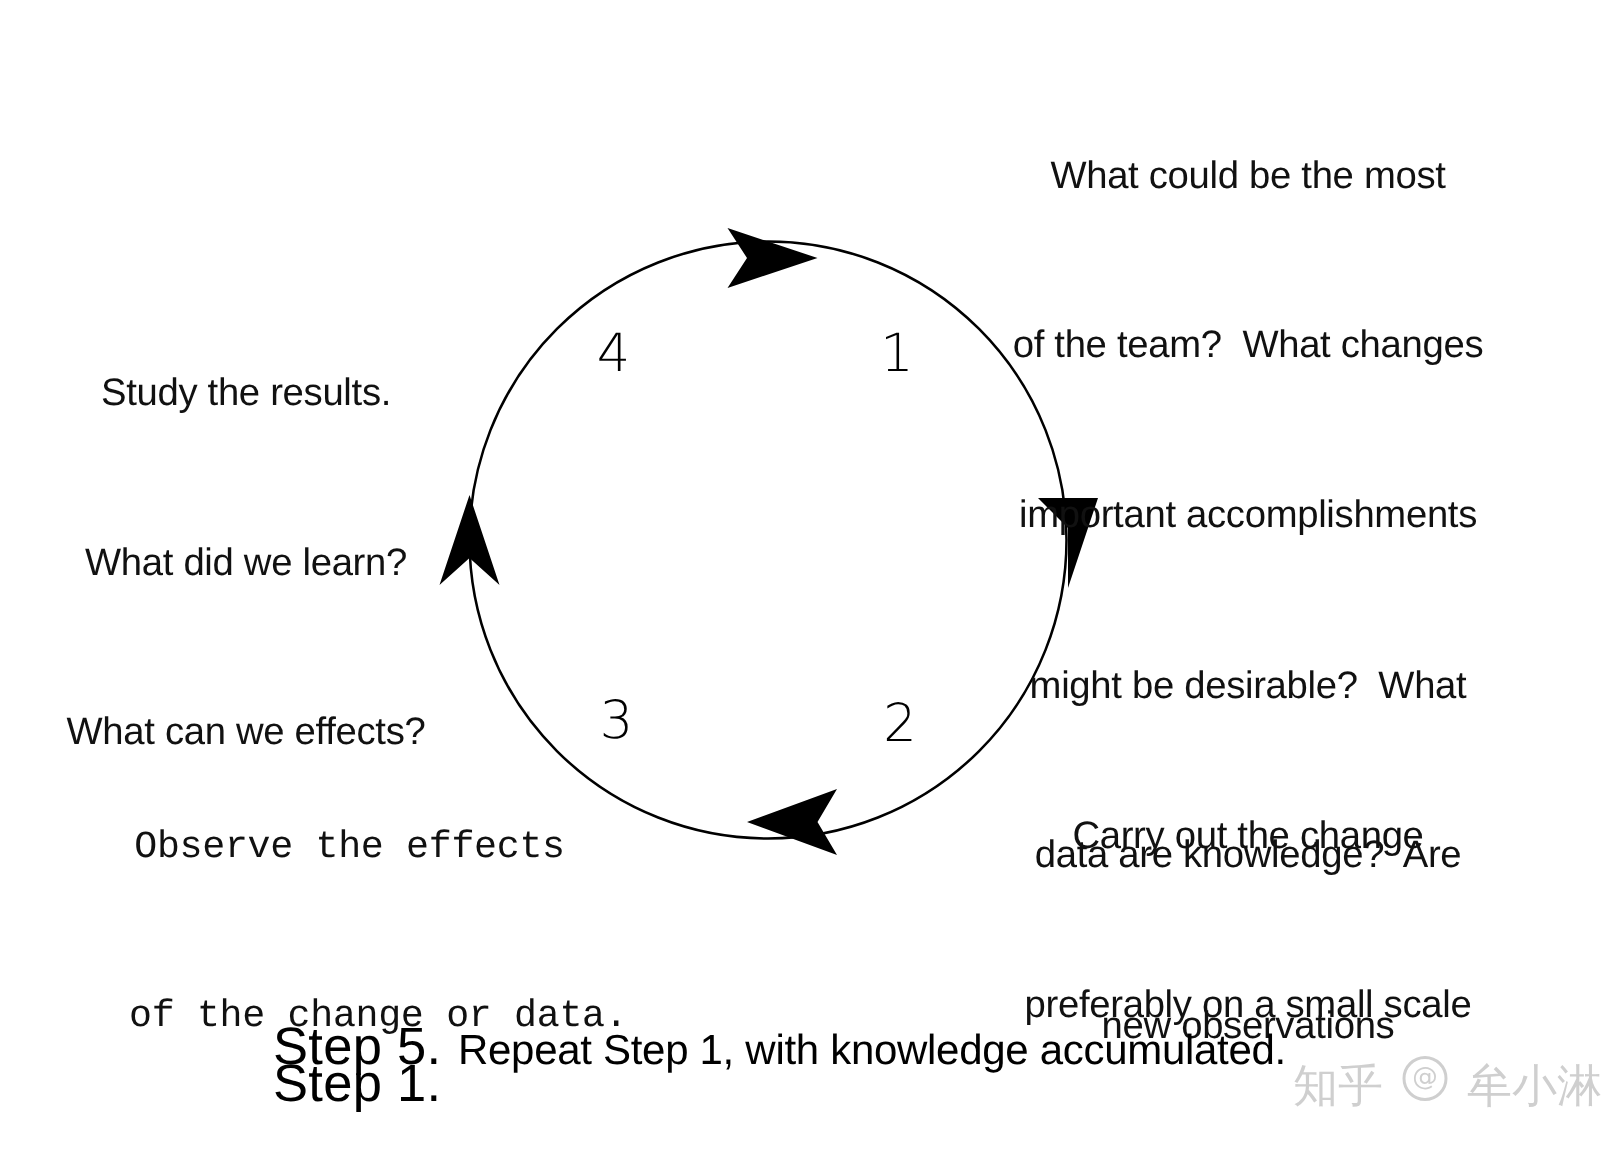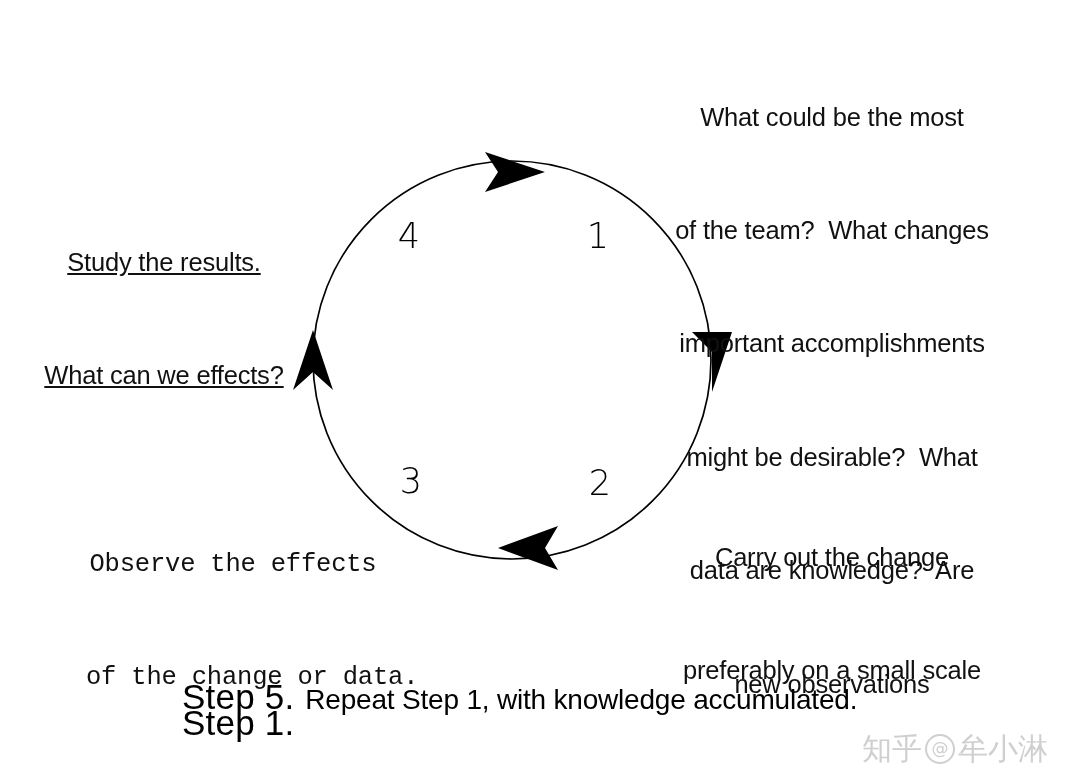--- a/index.html
+++ b/index.html
@@ -84,21 +84,21 @@
     width: 294px;
   }
   #block-step3 .ln { display: block; font-family: Liberation Mono, monospace; }
 
   #block-step4 {
     left: 8px;
     top: 168px;
     text-align: center;
     width: 312px;
   }
-  #block-step4 .ln { display: block; text-decoration: underline; }
+  #block-step4 .ln { display: block; }
 
   
   #bottom-steps {
     position: absolute;
     left: 182px;
     top: 658px;
   }
   .bottom-row {
     display: flex;
     align-items: baseline;
@@ -117,24 +117,24 @@
     margin-left: 11px;
     white-space: pre;
     letter-spacing: -0.2px;
     margin-top: 20px;
   }
 
   
   #watermark {
     position: absolute;
     left: 862px;
-    top: 728px;
+    top: 704px;
     display: flex;
-    align-items: center;
-    gap: 3px;
+    align-items: flex-start;
+    gap: 13px;
     color: #cfcfcf;
     font-size: 30px;
     line-height: 42px;
     font-family: "DejaVu Sans", sans-serif;
     white-space: pre;
     user-select: none;
   }
   #watermark .wm-at {
     display: inline-block;
     width: 26px;
@@ -196,20 +196,21 @@
     <span class="ln">preferably on a small scale</span>
   </div>
 
   <div class="block" id="block-step3">
     <span class="ln">Observe the effects</span>
     <span class="ln">of the change or data.</span>
   </div>
 
   <div class="block" id="block-step4">
     <span class="ln">Study the results.</span>
+    <span class="ln">What did we learn?</span>
     <span class="ln">What can we effects?</span>
   </div>
 
   <div id="bottom-steps">
     <div class="bottom-row">
       <span class="step-label">Step 5.</span>
       <span class="step-body">Repeat Step 1, with knowledge accumulated.</span>
     </div>
     <div class="bottom-row">
       <span class="step-label">Step 1.</span>

